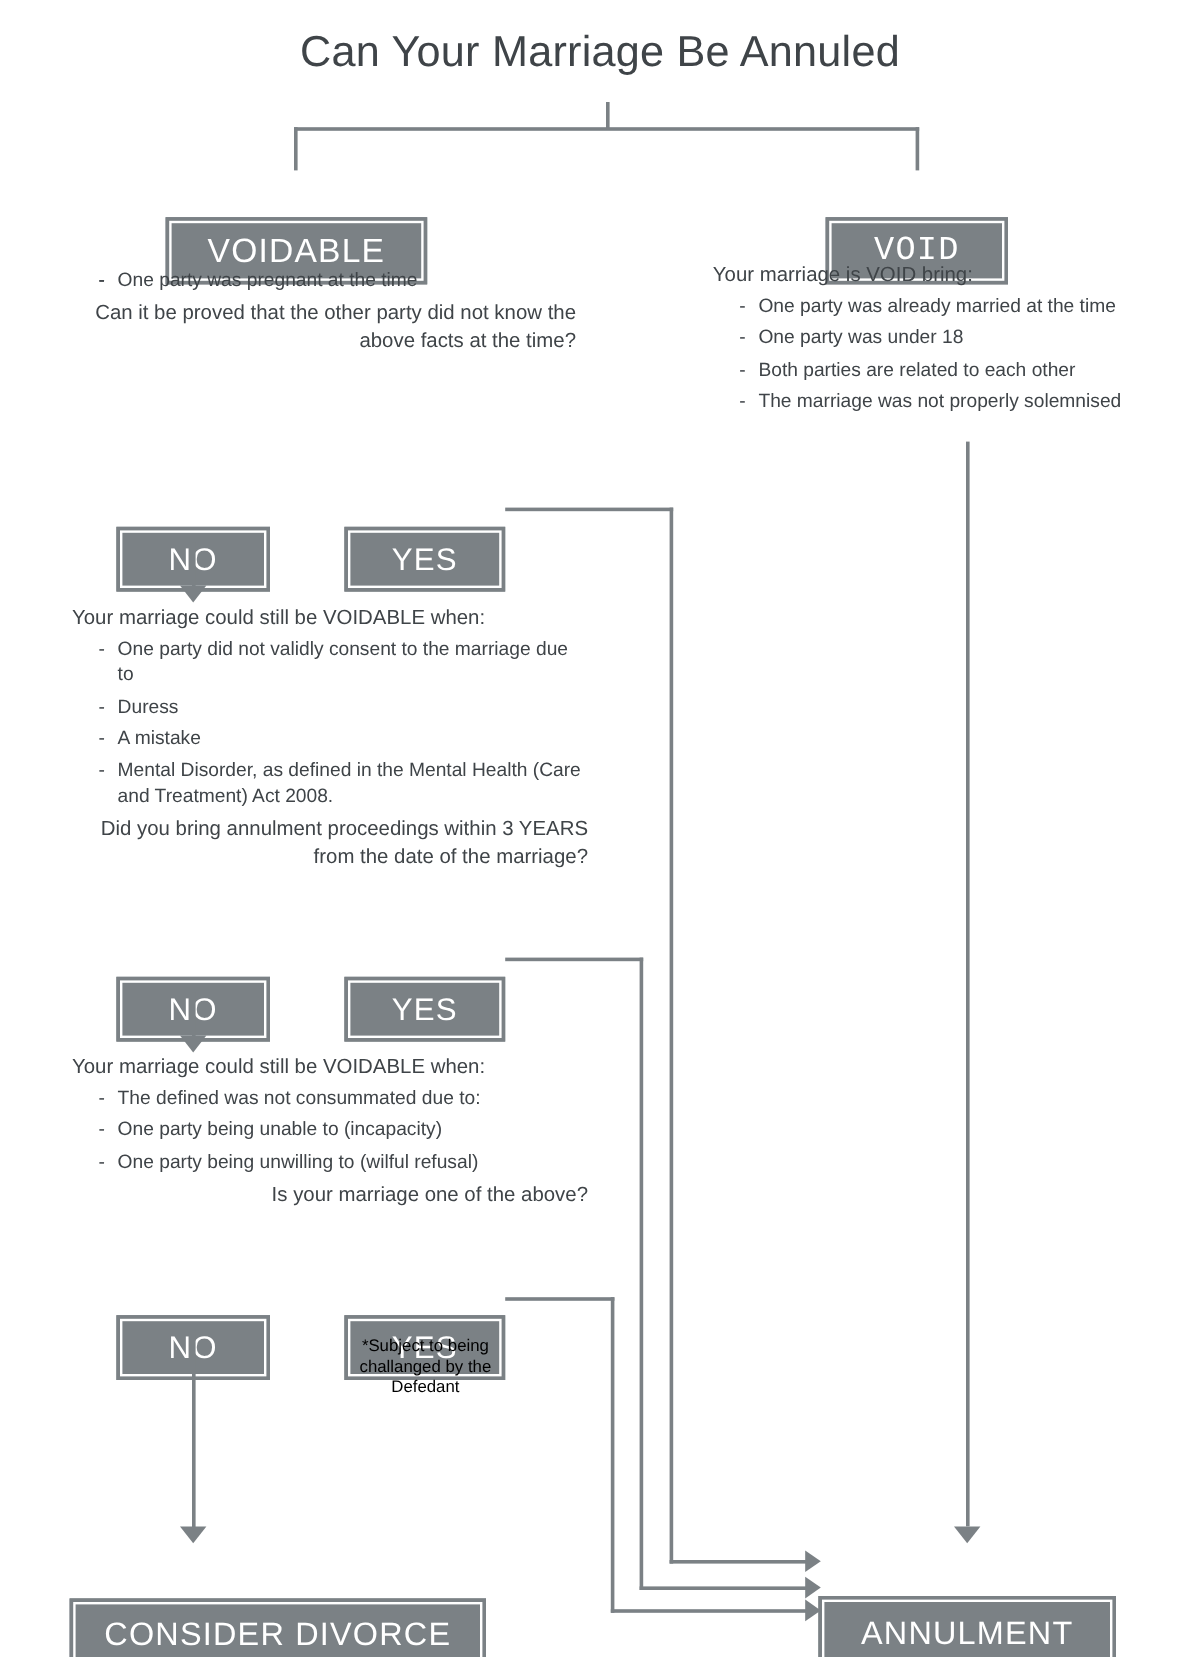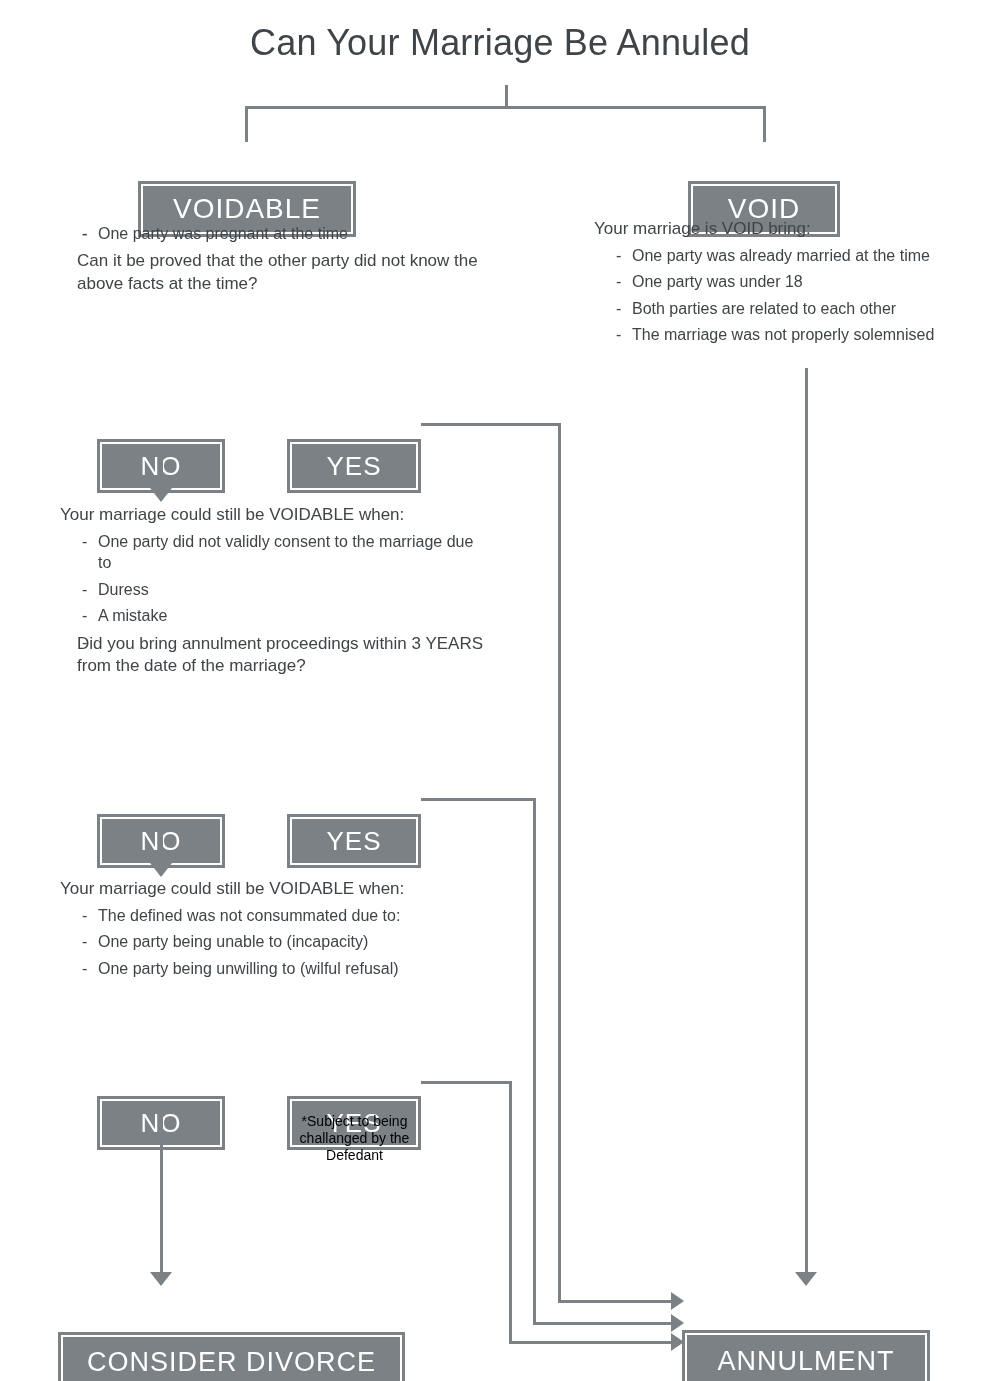--- a/index.html
+++ b/index.html
@@ -51,21 +51,21 @@
     display: flex;
     align-items: center;
     justify-content: center;
     color: #ffffff;
     font-weight: normal;
   }
 
   .node-voidable { left: 138px; top: 140px; width: 218px; height: 56px; }
   .node-voidable .inner { font-size: 28px; letter-spacing: 1px; }
 
-  .node-void { left: 688px; top: 140px; width: 152px; height: 56px; }
+  .node-void { left: 688px; top: 140px; width: 152px; height: 56px; font-family: Liberation Mono, monospace; }
   .node-void .inner { font-size: 28px; letter-spacing: 1px; }
 
   .node-no  { width: 128px; height: 54px; }
   .node-yes { width: 134px; height: 54px; }
   .node-no .inner, .node-yes .inner { font-size: 26px; letter-spacing: 1px; }
 
   .no1  { left: 97px;  top: 398px; }
   .yes1 { left: 287px; top: 398px; }
   .no2  { left: 97px;  top: 773px; }
   .yes2 { left: 287px; top: 773px; }
@@ -95,21 +95,21 @@
     position: relative;
     padding-left: 16px;
     margin-bottom: 5px;
     font-size: 16px;
   }
   .tblock li .dash {
     position: absolute;
     left: 0;
     top: 0;
   }
-  .tblock .q { margin: 6px 0 0 17px; }
+  .tblock .q { margin: 6px 0 0 4px; text-align: right; }
 
   .blk-voidable { left: 60px; top: 218px; width: 420px; }
   .blk-void     { left: 594px; top: 218px; width: 390px; }
   .blk-still1   { left: 60px; top: 504px; width: 430px; }
   .blk-still2   { left: 60px; top: 878px; width: 430px; }
 
   .footnote {
     position: absolute;
     left: 282px;
     top: 1113px;
@@ -201,21 +201,21 @@
   <div class="ln ln-v" style="left:558px; top:423px; height:880px;"></div>
   <div class="ln ln-h" style="left:558px; top:1300px; width:116px;"></div>
   <div class="arrow-right" style="left:671px; top:1292px;"></div>
 
   <div class="tblock blk-still1">
     <p class="lead">Your marriage could still be VOIDABLE when:</p>
     <ul>
       <li><span class="dash">-</span><span>One party did not validly consent to the marriage due to</span></li>
       <li><span class="dash">-</span><span>Duress</span></li>
       <li><span class="dash">-</span><span>A mistake</span></li>
-      <li><span class="dash">-</span></li>
+      <li><span class="dash">-</span><span>Mental Disorder, as defined in the Mental Health (Care and Treatment) Act 2008.</span></li>
     </ul>
     <p class="q">Did you bring annulment proceedings within 3 YEARS from the date of the marriage?</p>
   </div>
 
   <div class="node node-no no2">
     <span class="inner">NO</span>
   </div>
   <div class="node node-yes yes2">
     <span class="inner">YES</span>
   </div>
@@ -228,20 +228,21 @@
   <div class="ln ln-h" style="left:533px; top:1322px; width:141px;"></div>
   <div class="arrow-right" style="left:671px; top:1314px;"></div>
 
   <div class="tblock blk-still2">
     <p class="lead">Your marriage could still be VOIDABLE when:</p>
     <ul>
       <li><span class="dash">-</span><span>The defined was not consummated due to:</span></li>
       <li><span class="dash">-</span><span>One party being unable to (incapacity)</span></li>
       <li><span class="dash">-</span><span>One party being unwilling to (wilful refusal)</span></li>
     </ul>
+    <p class="q">Is your marriage one of the above?</p>
   </div>
 
   <div class="node node-no no3">
     <span class="inner">NO</span>
   </div>
   <div class="node node-yes yes3">
     <span class="inner">YES</span>
   </div>
 
   <div class="footnote">*Subject to being challanged by the Defedant</div>

